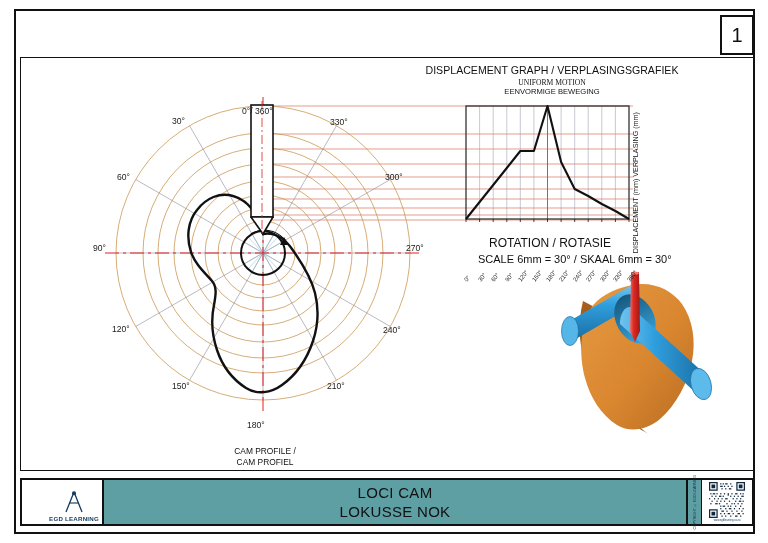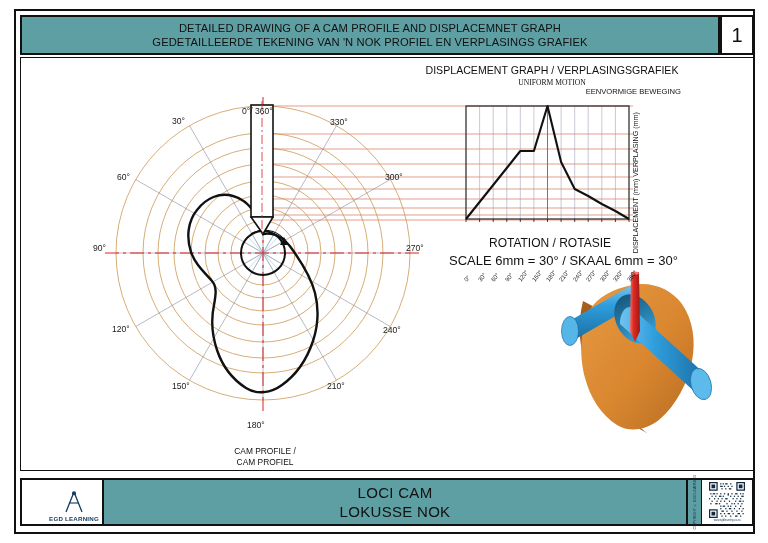--- a/index.html
+++ b/index.html
@@ -119,23 +119,23 @@
     font-size: 8.6px;
     color: #1a1a1a;
     white-space: nowrap;
   }
   .graph-head {
     position: absolute; text-align: center; white-space: nowrap;
     color: #111111;
   }
   #graph-title { font-size: 10.6px; left: 423px; top: 64px; width: 258px; }
   #graph-sub1  { font-size: 7.6px;  left: 423px; top: 78px; width: 258px; font-family: Liberation Serif, serif; }
-  #graph-sub2  { font-size: 7.6px;  left: 423px; top: 87px; width: 258px; text-align: right; }
+  #graph-sub2  { font-size: 7.6px;  left: 423px; top: 87px; width: 258px; }
   #xaxis-title { font-size: 12px; left: 455px; top: 236px; width: 190px; }
-  #xaxis-scale { font-size: 13px;  left: 449px; top: 253px; width: 190px; }
+  #xaxis-scale { font-size: 11px;  left: 478px; top: 253px; width: 190px; }
   #yaxis-title {
     position: absolute; left: 631px; top: 112px;
     writing-mode: vertical-rl; transform: rotate(180deg);
     font-size: 7.2px; color: #111111; line-height: 1.25;
     text-align: center;
   }
   #cam-caption {
     position: absolute; left: 180px; top: 434px; width: 170px;
     text-align: center; font-size: 8.4px; color: #111111; line-height: 1.35; margin-top: 12px;
   }
@@ -145,24 +145,20 @@
     white-space: nowrap;
   }
 </style>
 </head>
 <body>
 
 <div id="page">
 
   <div id="sheet-border"></div>
 
-  <div id="title-bar">
-    <div class="tline">DETAILED DRAWING OF A CAM PROFILE AND DISPLACEMNET GRAPH</div>
-    <div class="tline">GEDETAILLEERDE TEKENING VAN 'N NOK PROFIEL EN VERPLASINGS GRAFIEK</div>
-  </div>
   <div id="sheet-number-box">
     <span>1</span>
   </div>
 
   <div id="content-frame">
 
     <svg id="draw-svg" width="732" height="412" viewBox="0 0 732 412">
       <defs>
 
         <linearGradient id="camFaceGrad" x1="0" y1="0" x2="1" y2="1">

